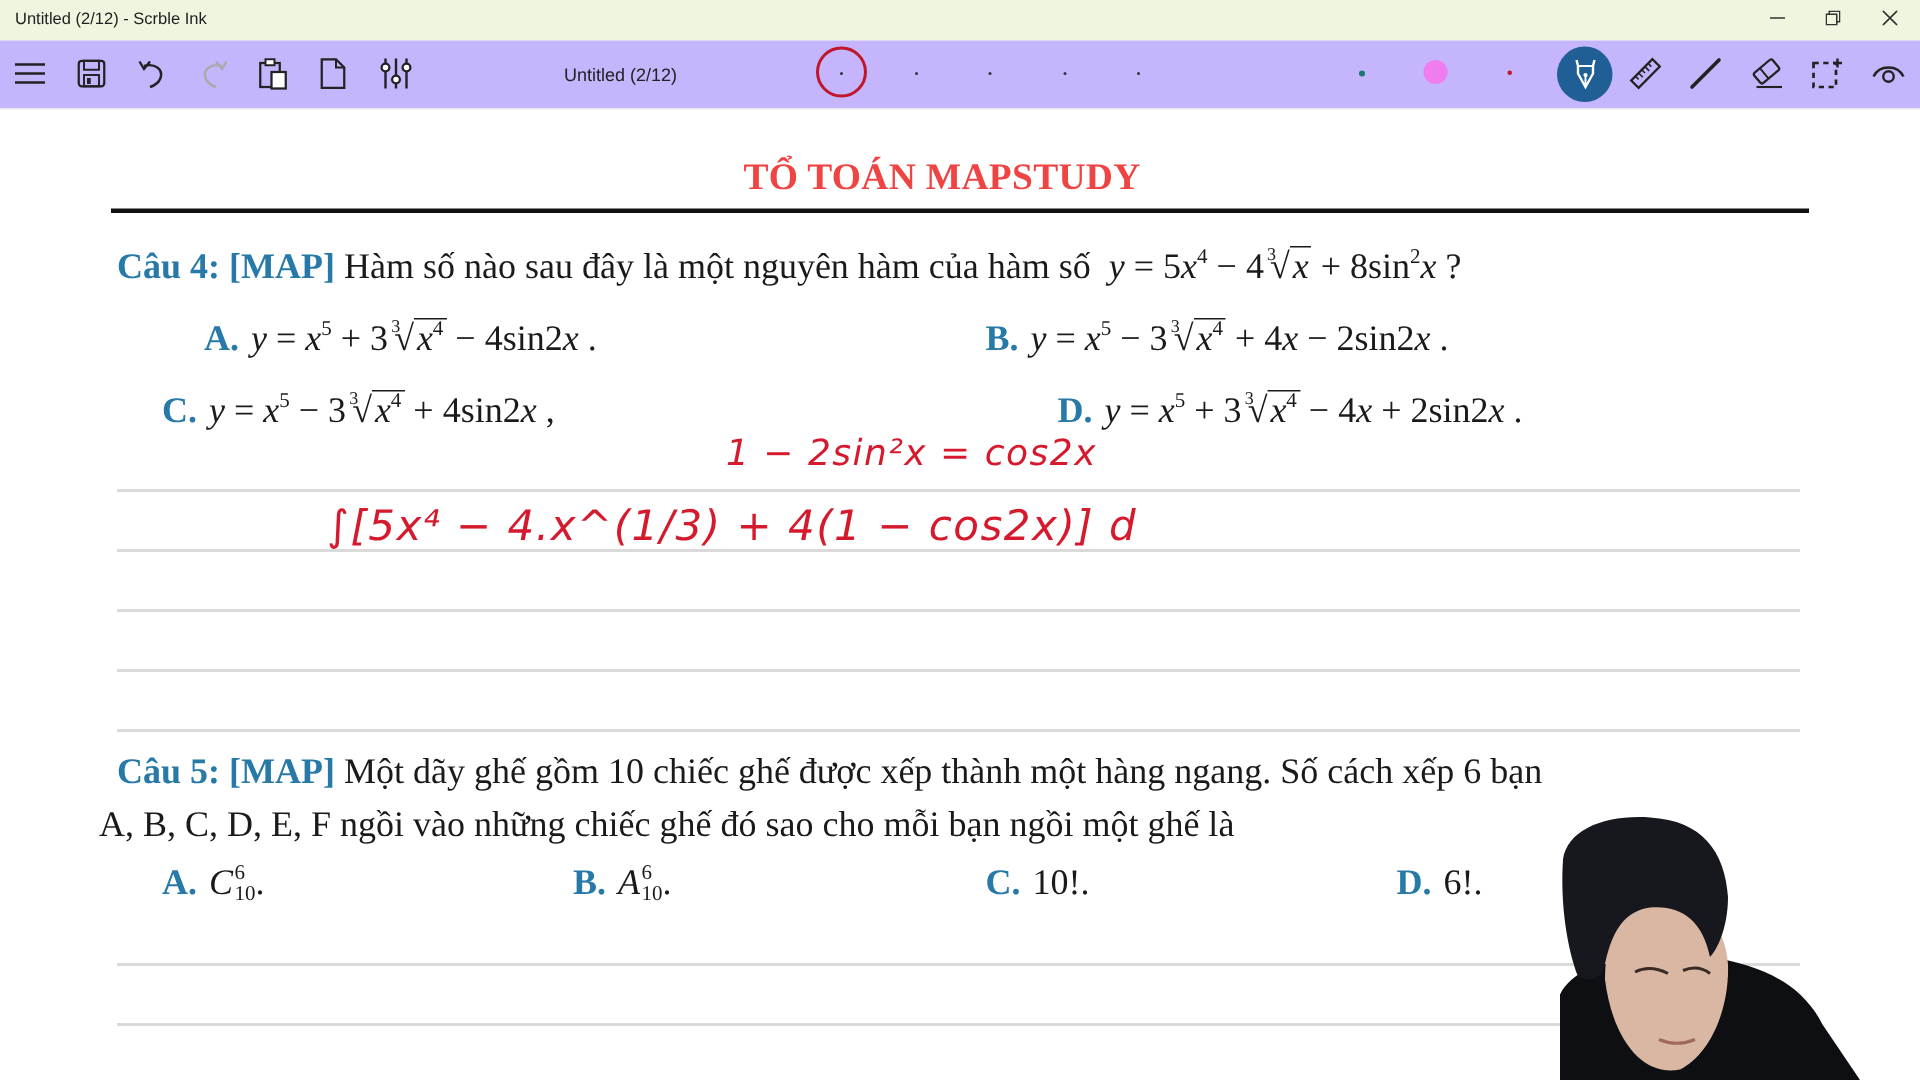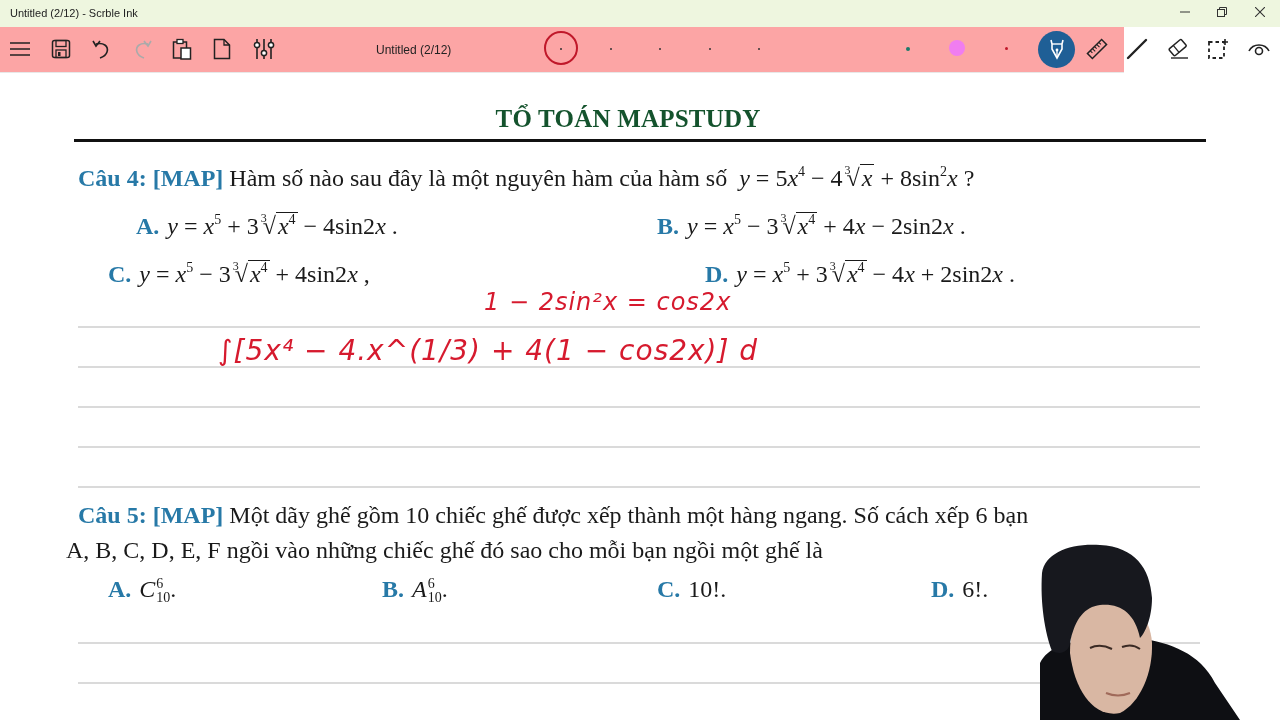--- a/index.html
+++ b/index.html
@@ -1,28 +1,28 @@
 <!DOCTYPE html>
 <html><head>
 <meta charset="utf-8">
 <style>
   html, body { margin:0; padding:0; }
   body { width:1280px; height:720px; overflow:hidden; background:#fff; position:relative; font-family:"Liberation Sans", sans-serif; }
   .titlebar { position:absolute; left:0; top:0; width:1280px; height:27px; background:#eef6df; }
   .titlebar .title { position:absolute; left:10px; top:7px; font-size:11px; color:#222; }
   .winbtn { position:absolute; top:4px; width:20px; height:18px; font-size:13px; color:#333; text-align:center; line-height:18px; cursor:pointer; }
-  .toolbar { position:absolute; left:0; top:27px; width:1124px; height:45px; background:#fca5a5; border-bottom:1px solid #e8e8e8; }
+  .toolbar { position:absolute; left:0; top:27px; width:1280px; height:45px; background:#c4b5fd; border-bottom:1px solid #e8e8e8; }
   .tb-icon { position:absolute; top:8px; width:28px; height:28px; display:flex; align-items:center; justify-content:center; cursor:pointer; }
   .tb-icon svg { display:block; }
   .doc-title { position:absolute; left:376px; top:16px; font-size:12px; color:#222; }
   .dot { position:absolute; border-radius:50%; }
   .pen-size-selected { position:absolute; left:544px; top:31px; width:34px; height:34px; border:2px solid #c0182a; border-radius:50%; box-sizing:border-box; }
   .pen-active { position:absolute; left:1038px; top:31px; width:37px; height:37px; background:#1f5f96; border-radius:50%; display:flex; align-items:center; justify-content:center; }
   .page { position:absolute; left:0; top:73px; width:1280px; height:647px; background:#fff; }
-  .heading { position:absolute; left:0; top:105px; width:1256px; text-align:center; font-family:"Liberation Serif", serif; font-weight:bold; font-size:25px; color:#14532d; letter-spacing:0.2px; }
+  .heading { position:absolute; left:0; top:105px; width:1256px; text-align:center; font-family:"Liberation Serif", serif; font-weight:bold; font-size:25px; color:#ef4444; letter-spacing:0.2px; }
   .heading-rule { position:absolute; left:74px; top:139px; width:1132px; height:3px; background:#111; }
   .ruled { position:absolute; left:78px; width:1122px; height:2px; background:#dadada; }
   .q { position:absolute; font-family:"Liberation Serif", serif; font-size:24px; color:#1a1a1a; white-space:nowrap; }
   .qlabel { color:#2779a7; font-weight:bold; }
   .opt { position:absolute; font-family:"Liberation Serif", serif; font-size:24px; color:#1a1a1a; white-space:nowrap; }
   .optlabel { color:#2779a7; font-weight:bold; margin-right:8px; }
   .math { font-style:italic;text-align:right; }
   .math .n { font-style:normal; }
   sup.s { font-size:14px; vertical-align:10px; font-style:normal; }
   .root { display:inline-block; position:relative; padding-left:2px; }

